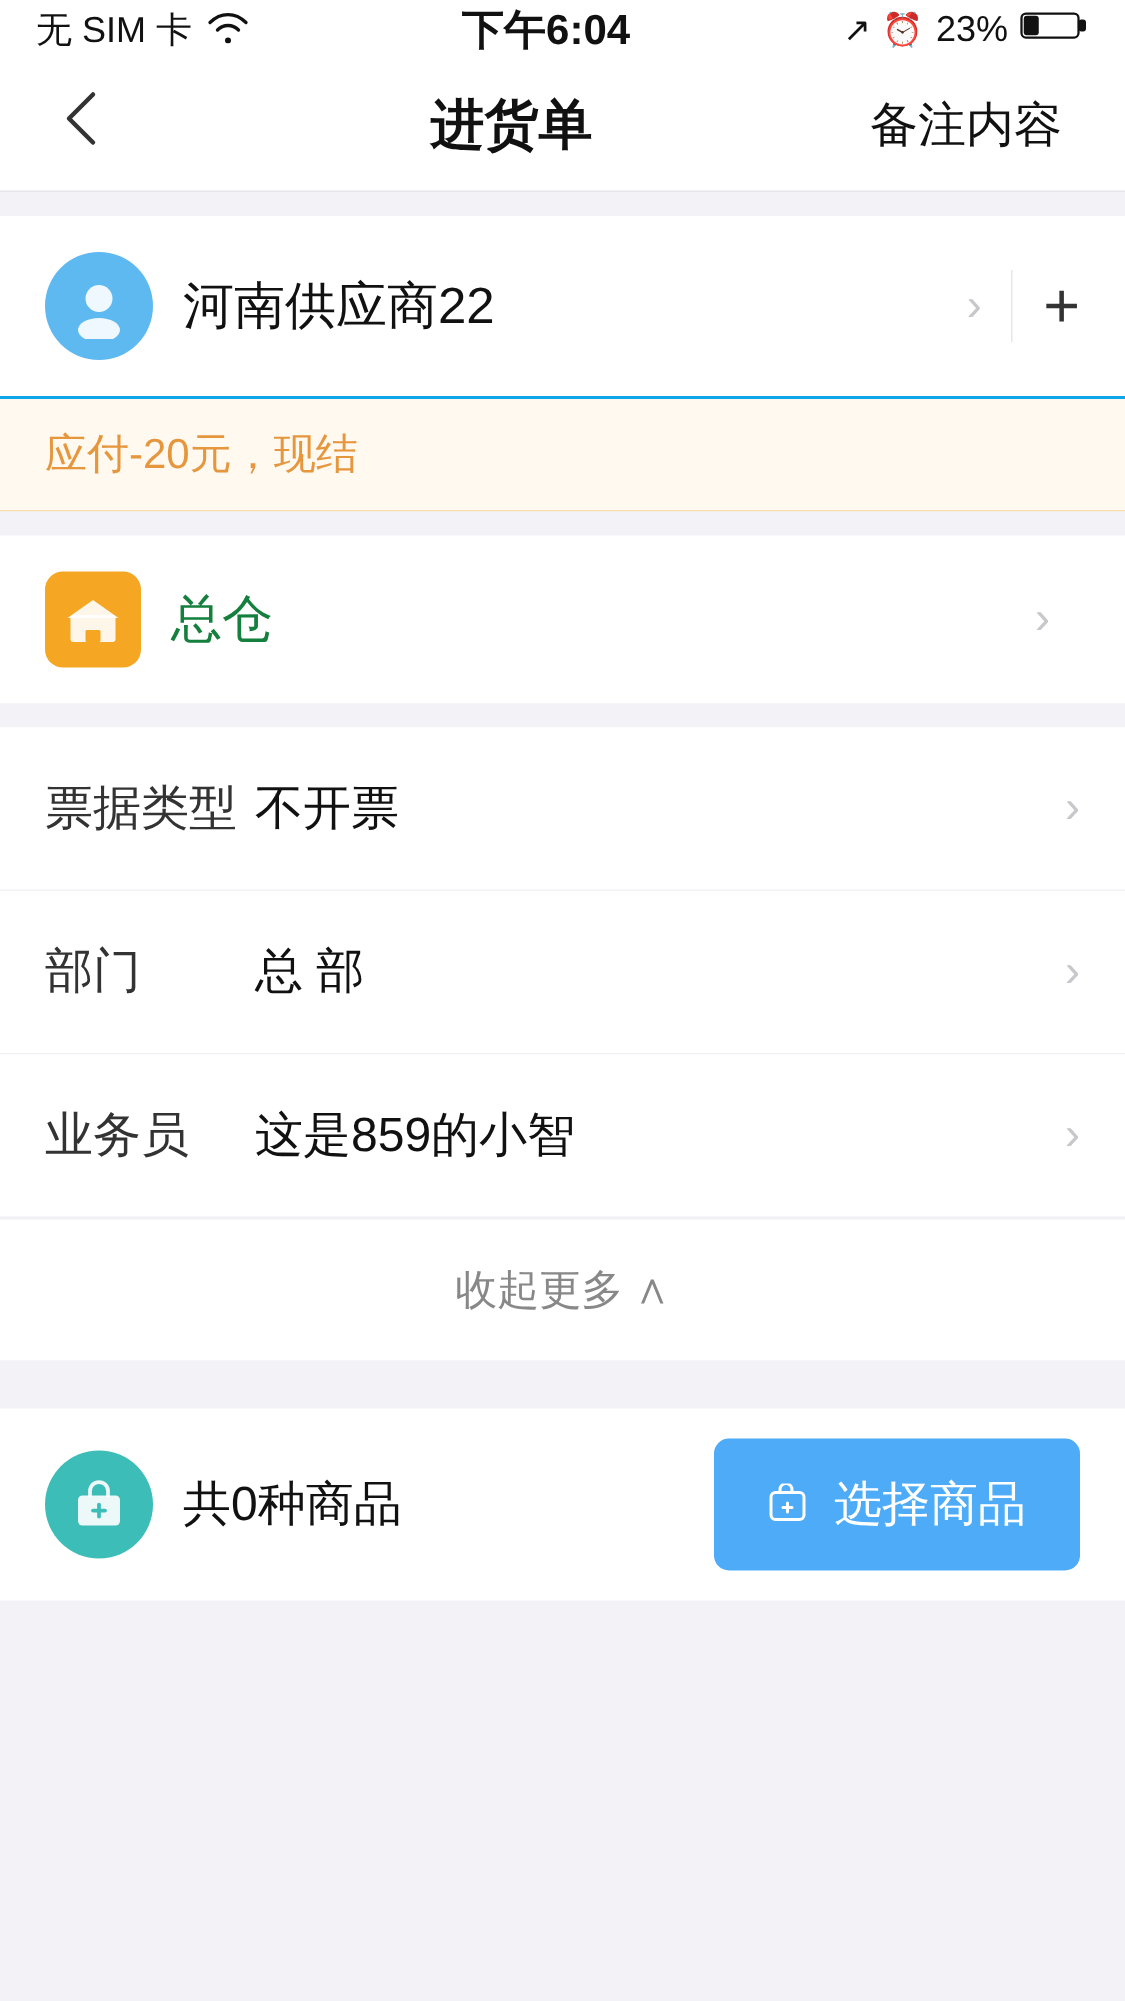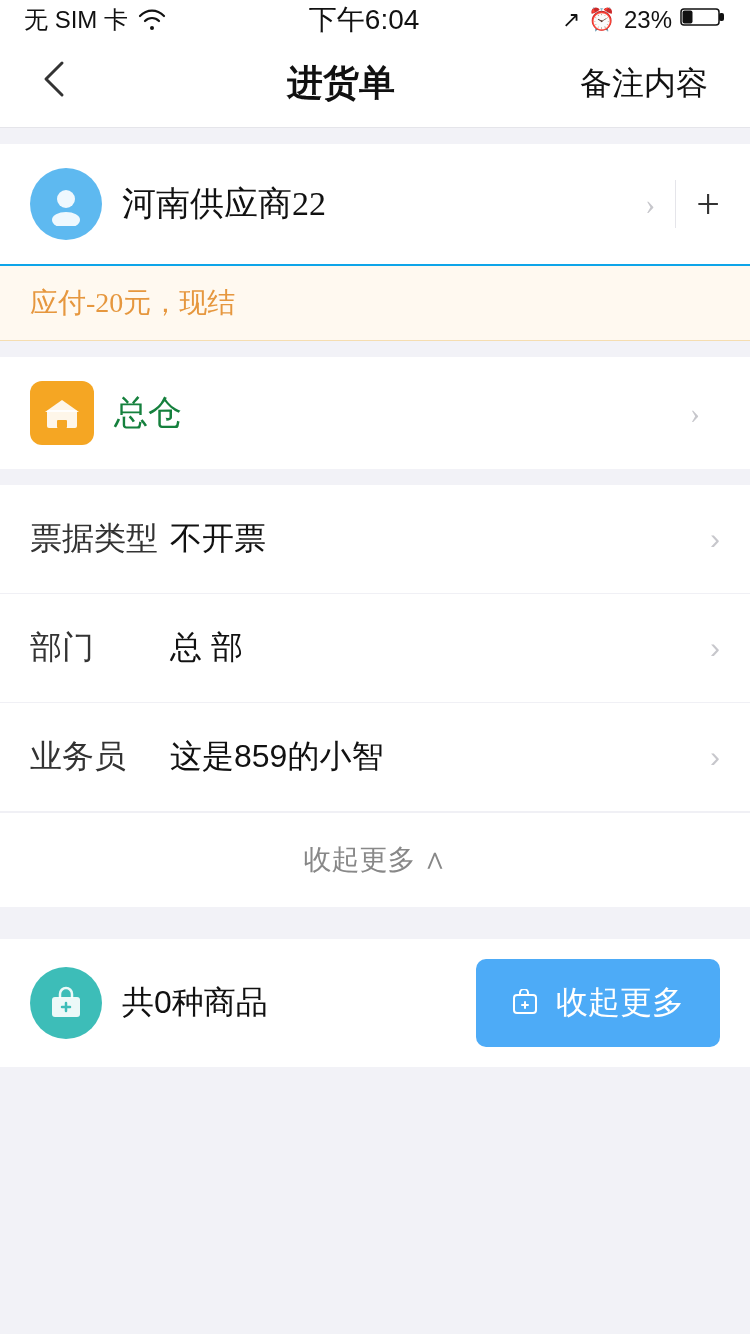--- a/index.html
+++ b/index.html
@@ -19,21 +19,21 @@
       height: 40px;
       background: #fff;
       display: flex;
       align-items: center;
       justify-content: space-between;
       padding: 0 24px;
       font-size: 24px;
       color: #111;
     }
     .status-left { display: flex; align-items: flex-end; gap: 10px; }
-    .status-center { font-weight: 400; font-size: 28px; }
+    .status-center { font-weight: 700; font-size: 28px; }
     .status-right { display: flex; align-items: center; gap: 8px; font-size: 24px; }
 
     
     .nav-bar {
       height: 88px;
       background: #fff;
       display: flex;
       align-items: center;
       justify-content: space-between;
       padding: 0 42px;
@@ -59,21 +59,20 @@
     
     .section-gap {
       height: 16px;
       background: #f2f2f7;
     }
 
     
     .card {
       background: #fff;
       margin-bottom: 0;
-      font-family: Liberation Serif, serif;
     }
 
     
     .supplier-row {
       display: flex;
       align-items: center;
       padding: 24px 30px;
       background: #fff;
       border-bottom: none;
     }
@@ -350,15 +349,15 @@
     </svg>
   </div>
   <div class="product-count">共0种商品</div>
   <button class="select-btn">
     <svg width="32" height="28" viewBox="0 0 32 28" fill="none">
       <rect x="2" y="6" width="22" height="18" rx="3" stroke="#fff" stroke-width="2" fill="none"></rect>
       <path d="M8 6V4a4 4 0 0 1 8 0v2" stroke="#fff" stroke-width="2" stroke-linecap="round" fill="none"></path>
       <line x1="13" y1="13" x2="13" y2="19" stroke="#fff" stroke-width="2" stroke-linecap="round"></line>
       <line x1="10" y1="16" x2="16" y2="16" stroke="#fff" stroke-width="2" stroke-linecap="round"></line>
     </svg>
-    <span>收起更多</span>
+    <span>选择商品</span>
   </button>
 </div>
 
 </body></html>

